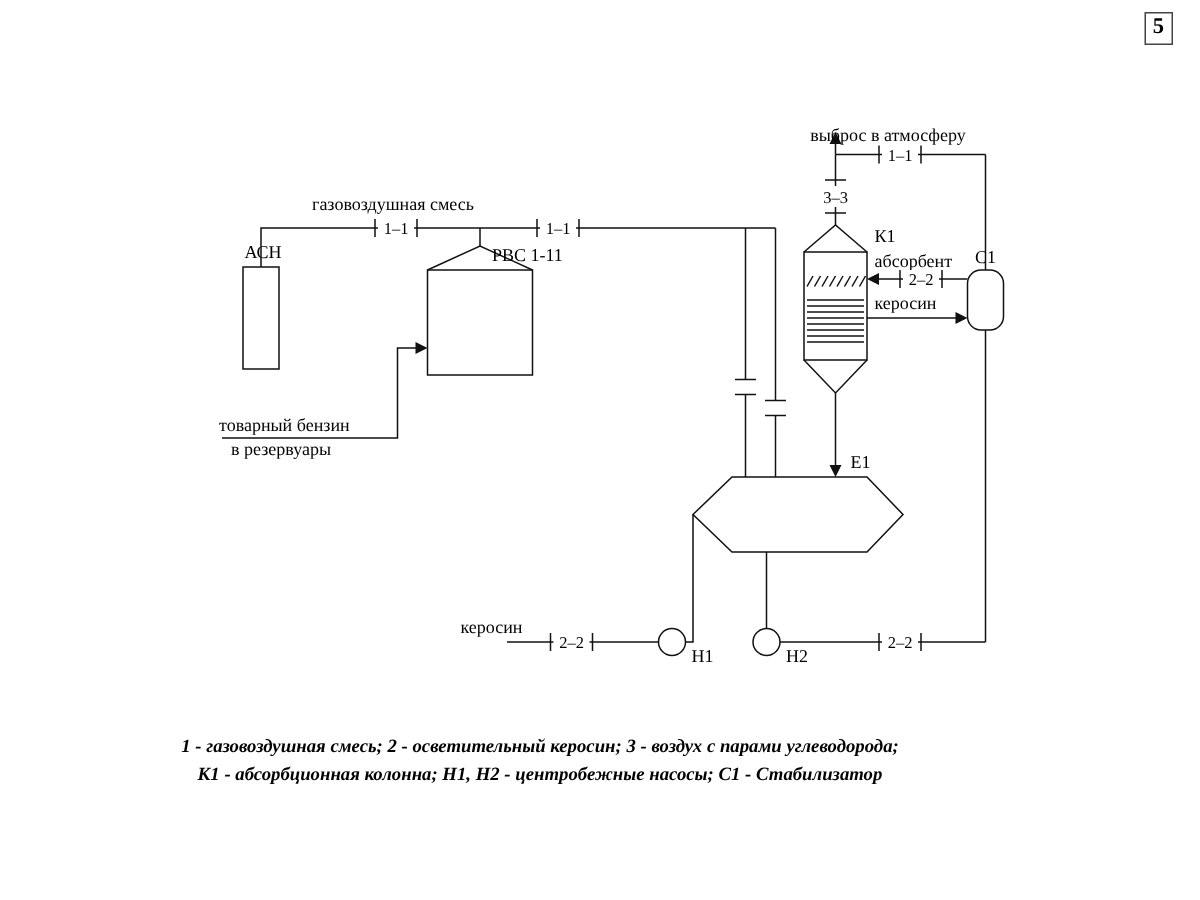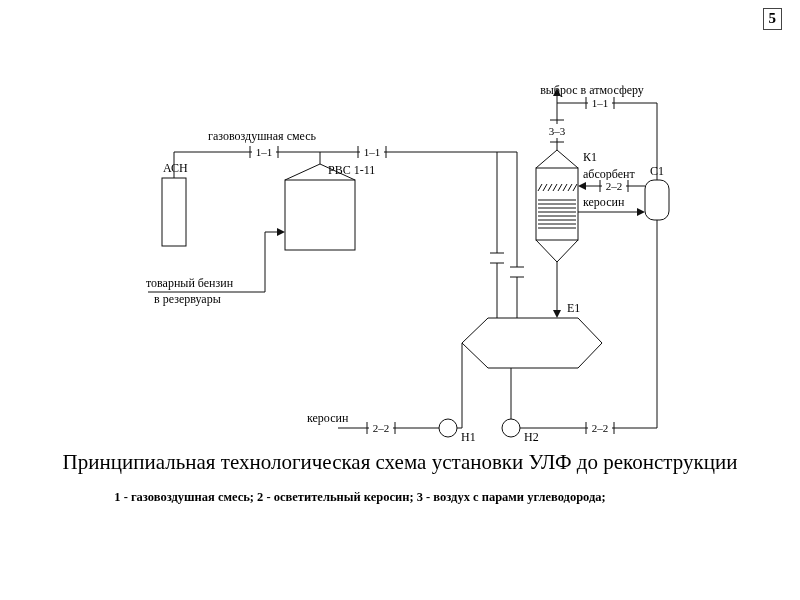--- a/index.html
+++ b/index.html
@@ -8,21 +8,21 @@
   .page-number{position:absolute;top:8px;right:18px;border:1px solid #444;
         padding:0 5px 1px 5px;font-size:15px;font-weight:bold;line-height:1.25;}
   svg.diagram{position:absolute;top:0;left:0;}
   .shape{fill:none;stroke:#111;stroke-width:1;}
   .fillb{fill:#111;stroke:none;}
   .tickbg{fill:#ffffff;stroke:none;}
   text{font-family:"Liberation Serif",serif;font-size:12px;fill:#000;}
   .ticktext{font-size:11px;}
   .title{position:absolute;top:450px;left:0;width:800px;text-align:center;font-size:21px;}
   .legend{position:absolute;top:488px;left:0;width:720px;text-align:center;
-        font-weight:bold;font-size:12.5px;line-height:1.5;}
+        font-weight:bold;font-size:12.5px;line-height:1.5;font-style:italic;}
 </style>
 </head>
 <body>
 
 <div class="page">
 
   <div class="page-number">5</div>
 
   <svg class="diagram" width="800" height="450" viewBox="0 0 800 450">
 
@@ -165,18 +165,18 @@
       <text x="524" y="441" text-anchor="start">Н2</text>
       <line x1="520" y1="428" x2="657" y2="428" class="shape"></line>
       <line x1="586" y1="422" x2="586" y2="434" class="shape"></line>
       <line x1="614" y1="422" x2="614" y2="434" class="shape"></line>
       <rect x="588" y="422" width="24" height="12" class="tickbg"></rect>
       <text x="600" y="432" text-anchor="middle" class="ticktext">2–2</text>
     </g>
 
   </svg>
 
-  <div class="title">Принципиальная технологическая схема установки УЛФ до реконструкции</div>
   <div class="legend">
     <div>1 - газовоздушная смесь; 2 - осветительный керосин; 3 - воздух с парами углеводорода;</div>
+    <div>К1 - абсорбционная колонна; Н1, Н2 - центробежные насосы; С1 - Стабилизатор</div>
   </div>
 
 </div>
 
 </body></html>

